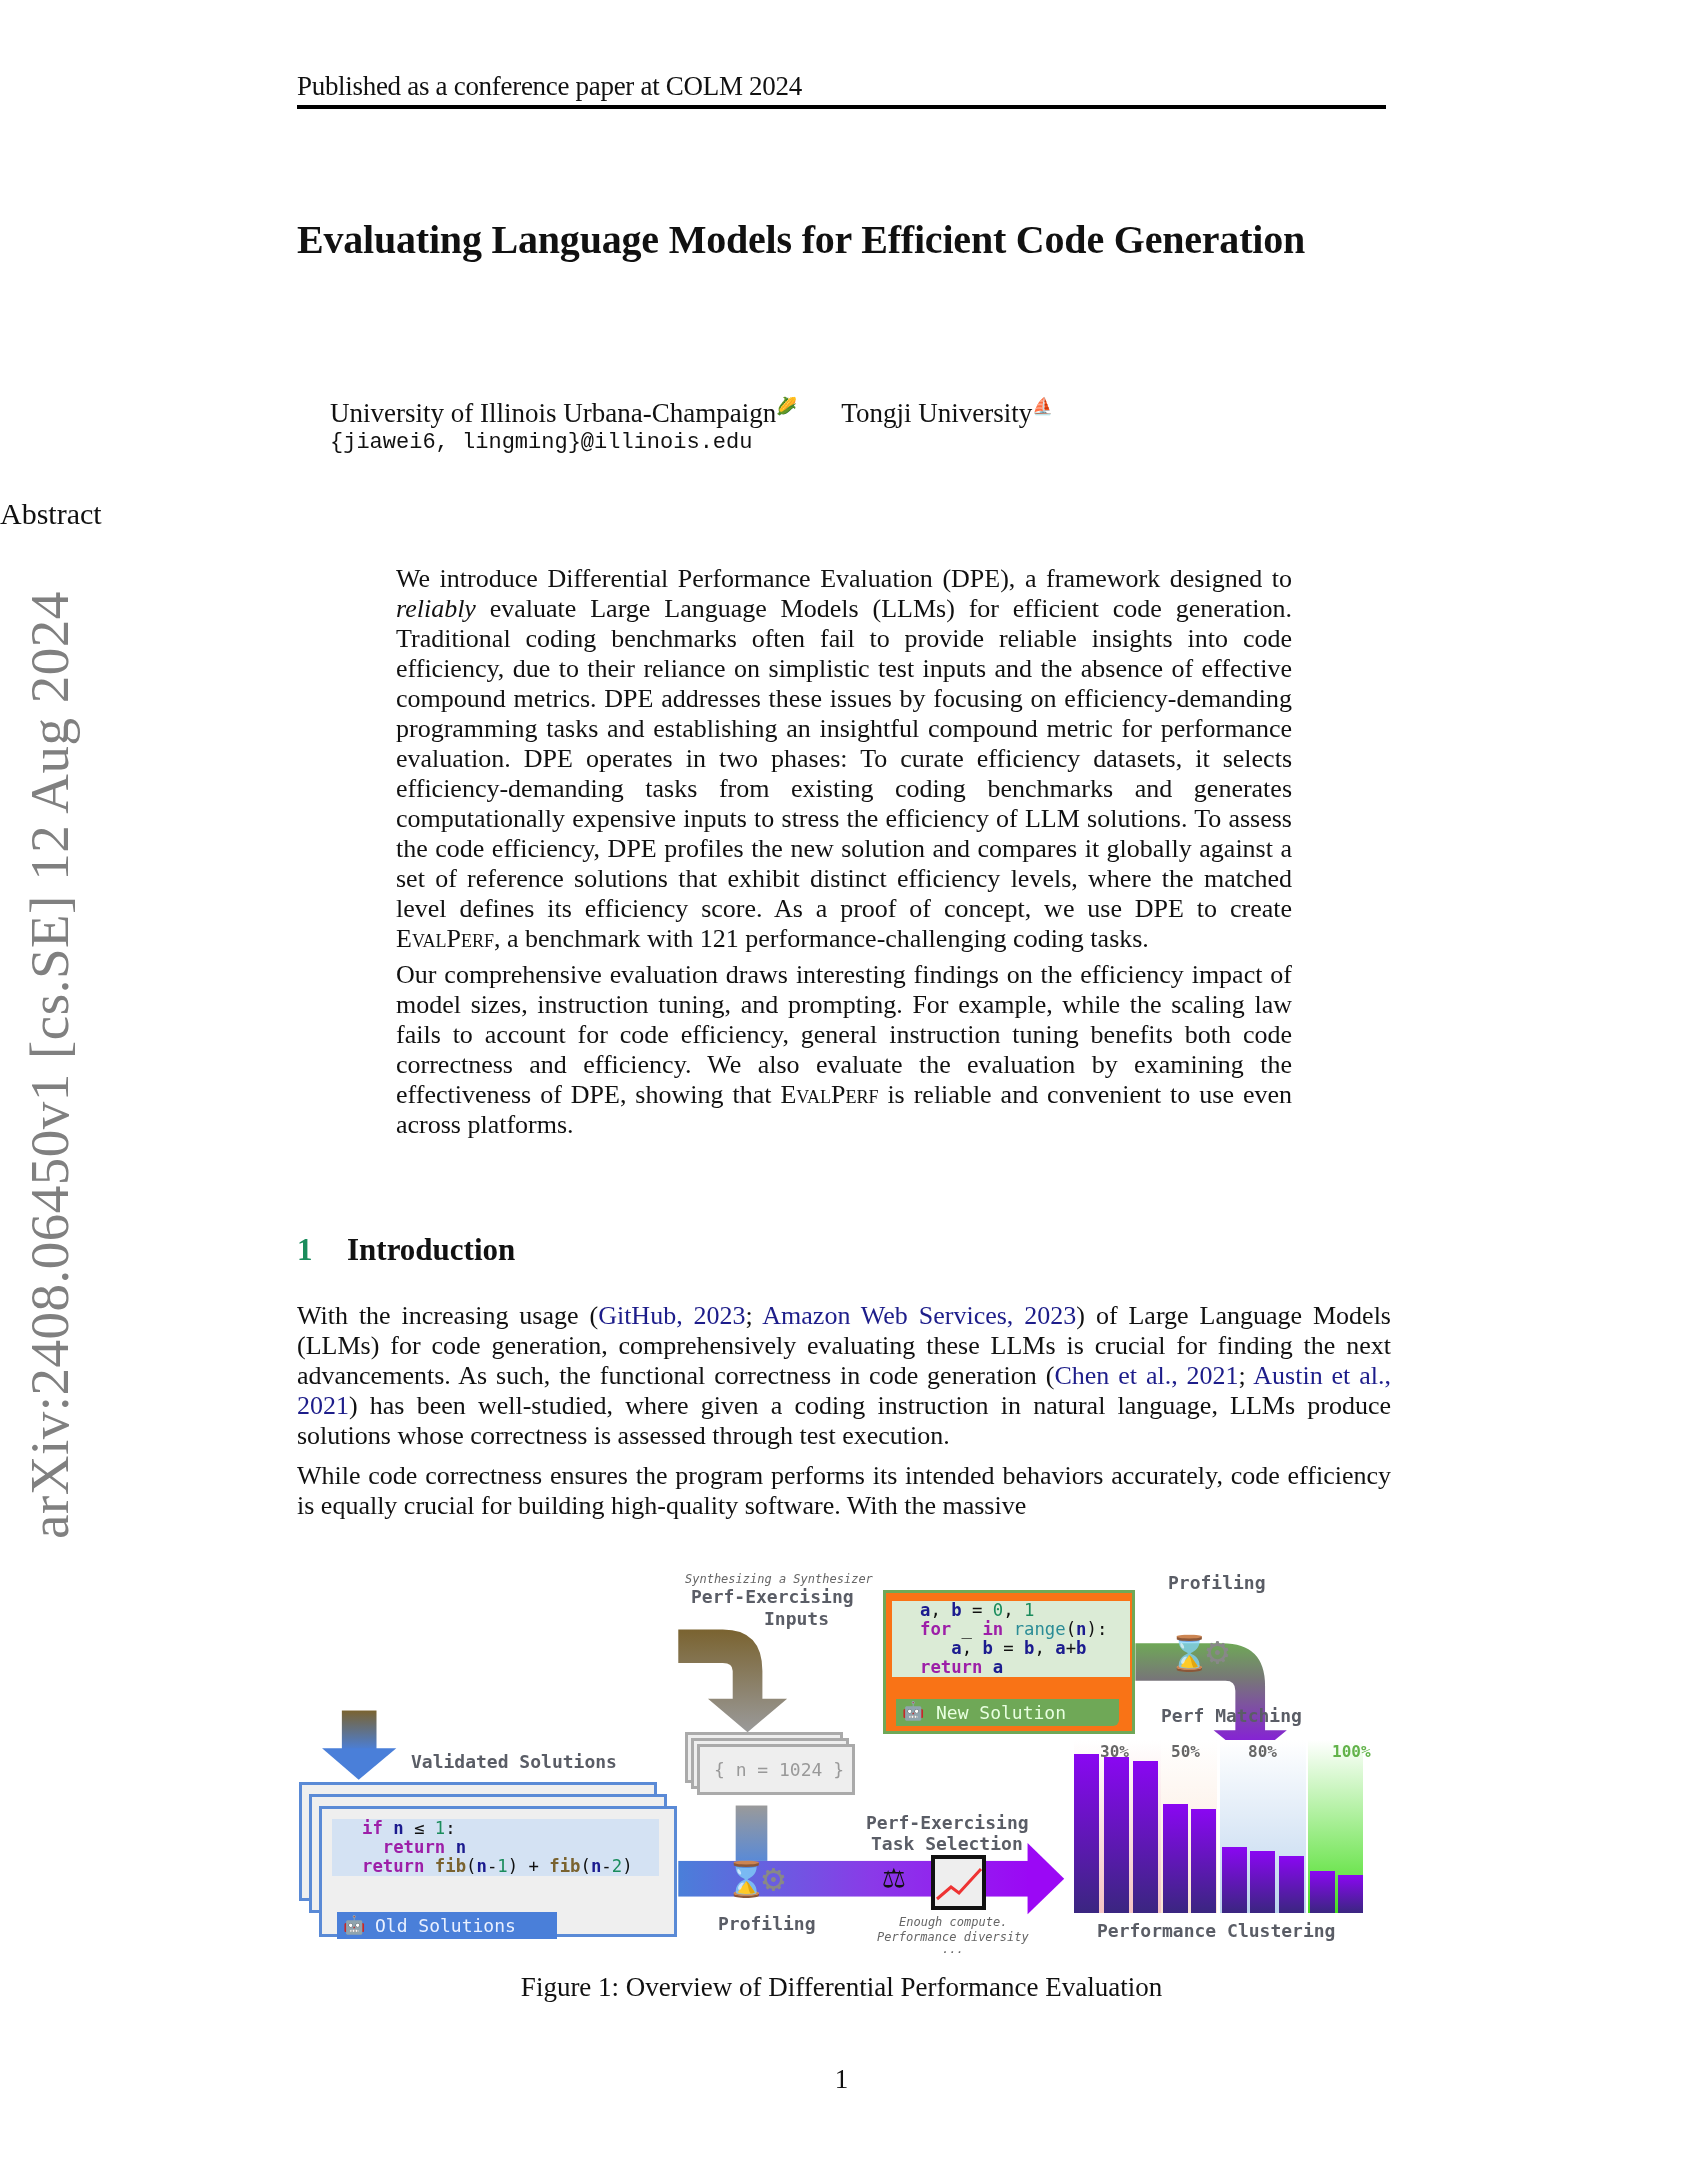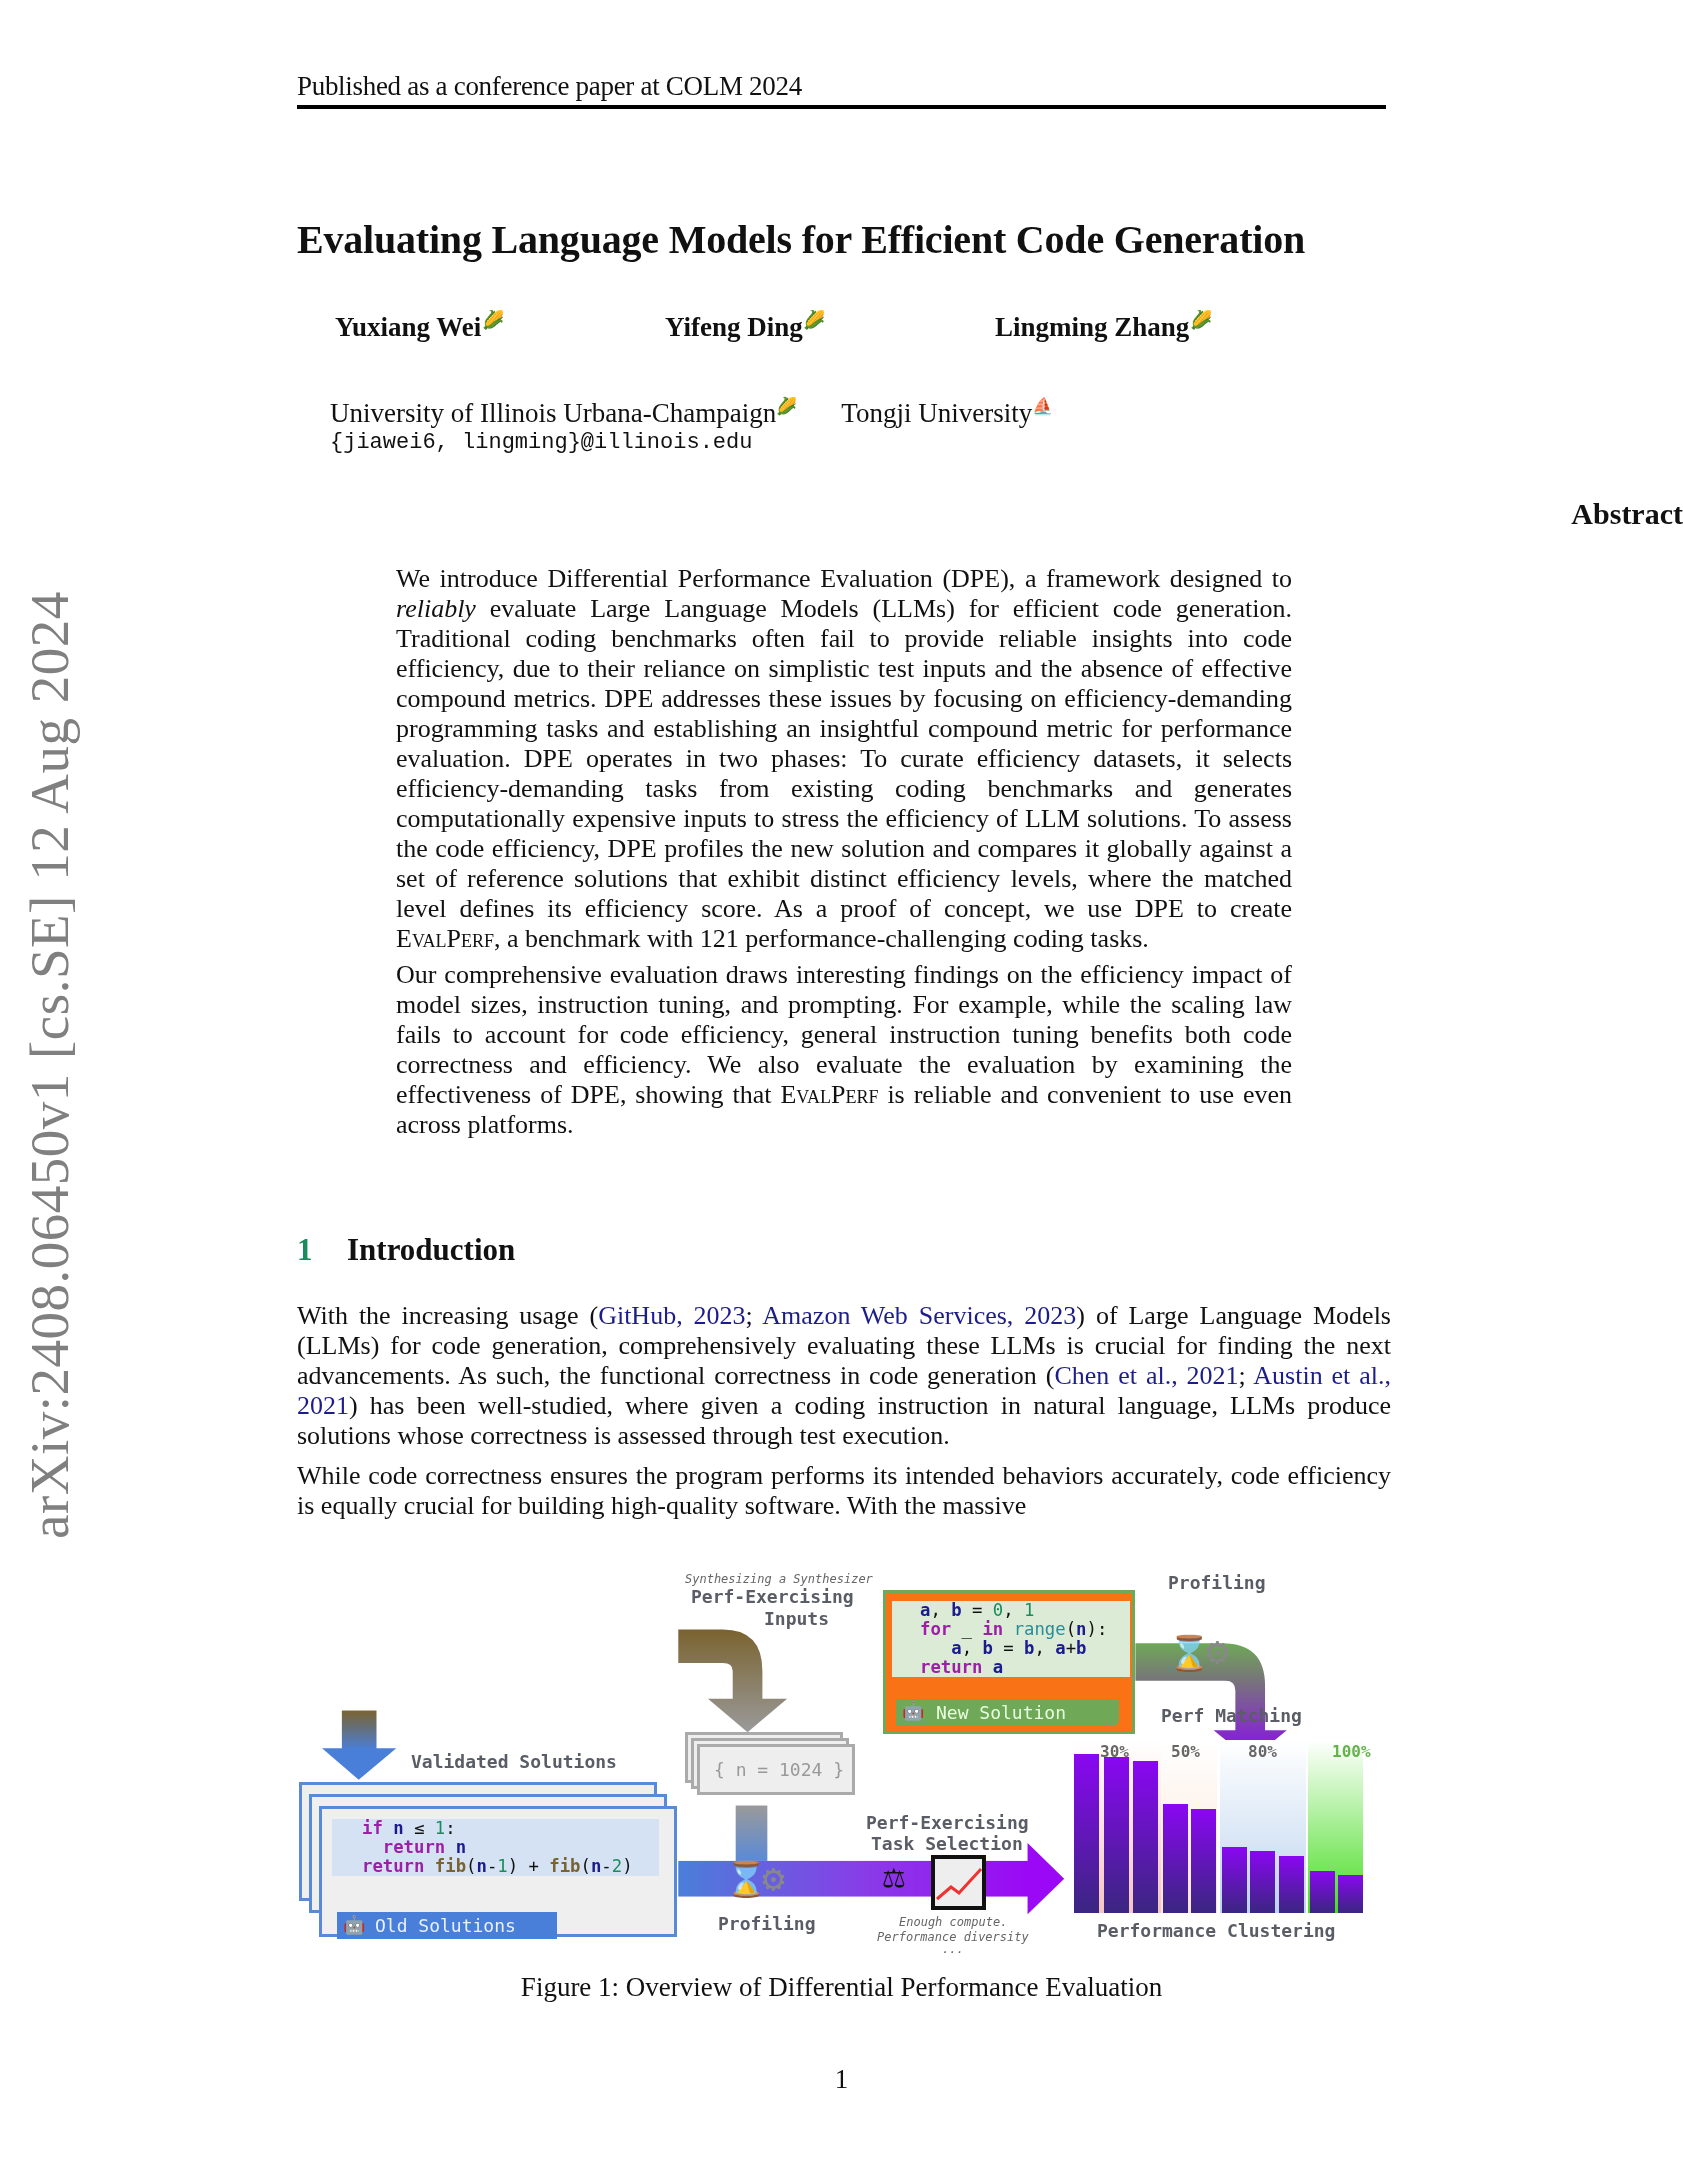--- a/index.html
+++ b/index.html
@@ -18,21 +18,21 @@
   .author-row { display: flex; height: 36px; }
   .author { font-weight: bold; font-size: 27px; width: 361px; white-space: nowrap; }
   .author .aff { font-size: 18px; vertical-align: super; margin-left: 1px; }
   .corn { color: #d8b400; }
   .boat { color: #3a8fd1; }
 
   .affil { position: absolute; left: 330px; top: 396px; font-size: 27px; white-space: nowrap; }
   .affil span.sep { display: inline-block; width: 44px; }
   .email { position: absolute; left: 330px; top: 430px; font-family: "Liberation Mono", "DejaVu Sans Mono", monospace; font-size: 22px; }
 
-  .abstract-title { position: absolute; left: 0; width: 1683px; top: 497px; text-align: right; font-size: 30px; font-weight: bold; }
+  .abstract-title { position: absolute; left: 0; width: 1683px; top: 497px; text-align: left; font-size: 30px; font-weight: normal; }
   .abstract { position: absolute; left: 396px; top: 564px; width: 896px; font-size: 26px; line-height: 30px; text-align: justify; hyphens: manual; }
   .abstract p + p { margin-top: 6px; }
   .sc { font-variant: small-caps; }
 
   .section-h { position: absolute; left: 297px; top: 1232px; font-size: 31px; font-weight: bold; }
   .section-h .num { display: inline-block; width: 50px; }
 
   .body-text { position: absolute; left: 297px; top: 1301px; width: 1094px; font-size: 26px; line-height: 30px; text-align: justify; }
   .body-text p + p { margin-top: 10px; }
   .cite { color: #1d1d8a; }
@@ -71,25 +71,20 @@
 <body>
 
 <div class="running-head">Published as a conference paper at COLM 2024</div>
 <div class="head-rule"></div>
 
 <div class="arxiv-stamp">arXiv:2408.06450v1  [cs.SE]  12 Aug 2024</div>
 
 <h1 class="title">Evaluating Language Models for Efficient Code Generation</h1>
 
 <div class="authors">
-  <div class="author-row">
-    <div class="author"><span>Yuxiang Wei</span><span class="aff corn">🌽</span></div>
-    <div class="author"><span>Yifeng Ding</span><span class="aff corn">🌽</span></div>
-    <div class="author"><span>Lingming Zhang</span><span class="aff corn">🌽</span></div>
-  </div>
 </div>
 
 <div class="affil">
   <span>University of Illinois Urbana-Champaign</span><sup class="corn" style="font-size:17px">🌽</sup><span class="sep"></span><span>Tongji University</span><sup class="boat" style="font-size:17px">⛵</sup>
 </div>
 <div class="email">{jiawei6, lingming}@illinois.edu</div>
 
 <h2 class="abstract-title">Abstract</h2>
 <div class="abstract">
   <p><span>We introduce Differential Performance Evaluation (DPE), a framework de­signed to </span><em>reliably</em><span> evaluate Large Language Models (LLMs) for efficient code generation.  Traditional coding benchmarks often fail to provide reliable insights into code efficiency, due to their reliance on simplistic test inputs and the absence of effective compound metrics. DPE addresses these issues by focusing on efficiency-demanding programming tasks and establishing an in­sightful compound metric for performance evaluation. DPE operates in two phases: To curate efficiency datasets, it selects efficiency-demanding tasks from existing coding benchmarks and generates computationally expensive inputs to stress the efficiency of LLM solutions. To assess the code efficiency, DPE profiles the new solution and compares it globally against a set of ref­erence solutions that exhibit distinct efficiency levels, where the matched level defines its efficiency score. As a proof of concept, we use DPE to create </span><span class="sc">EvalPerf</span><span>, a benchmark with 121 performance-challenging coding tasks.</span></p>

